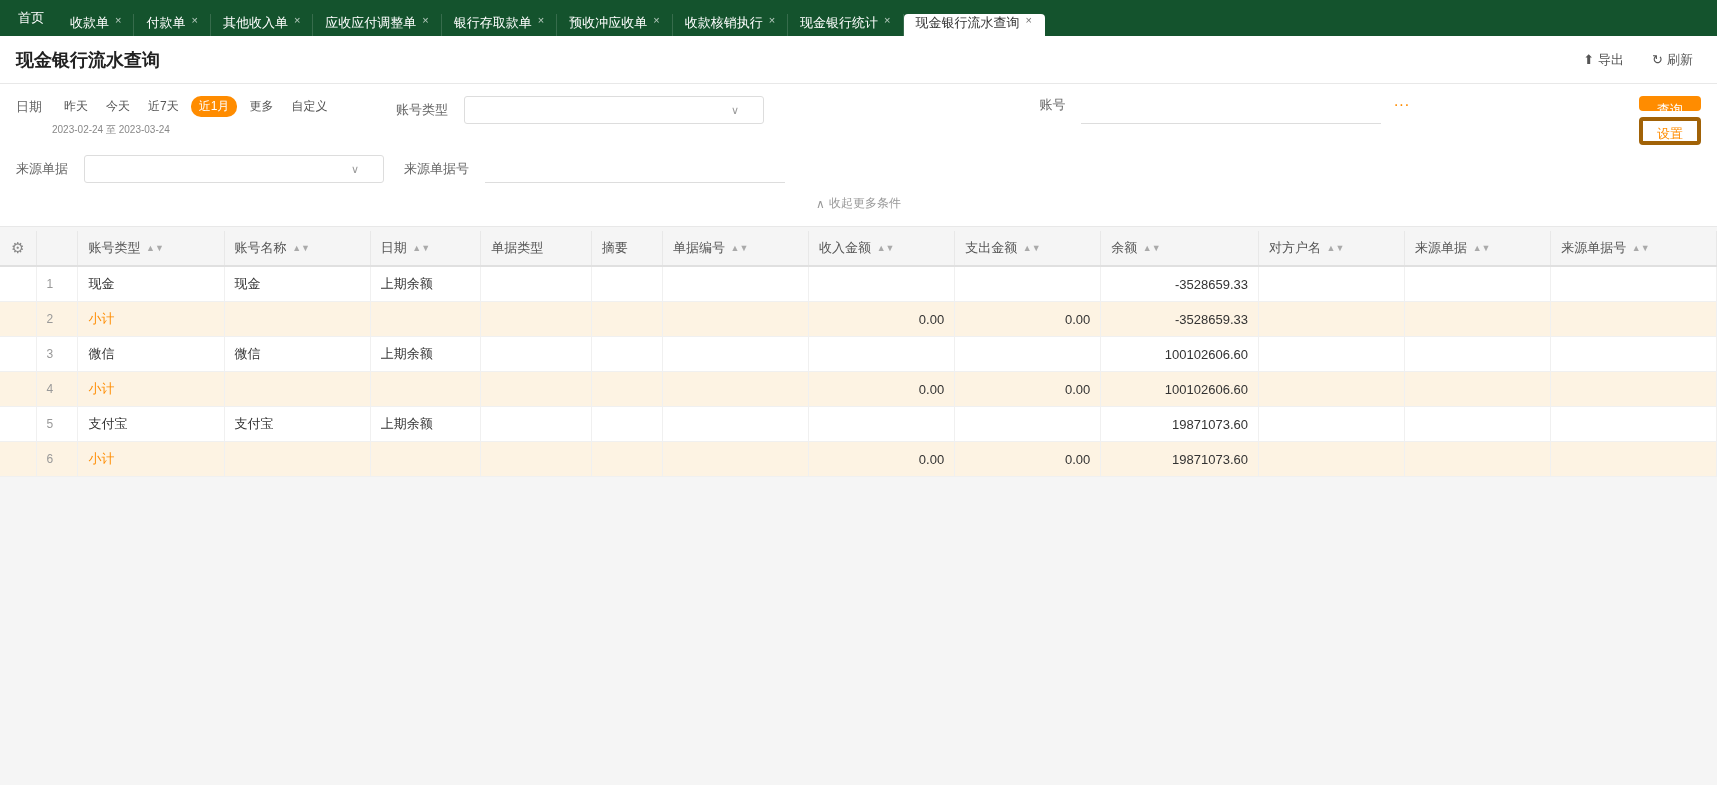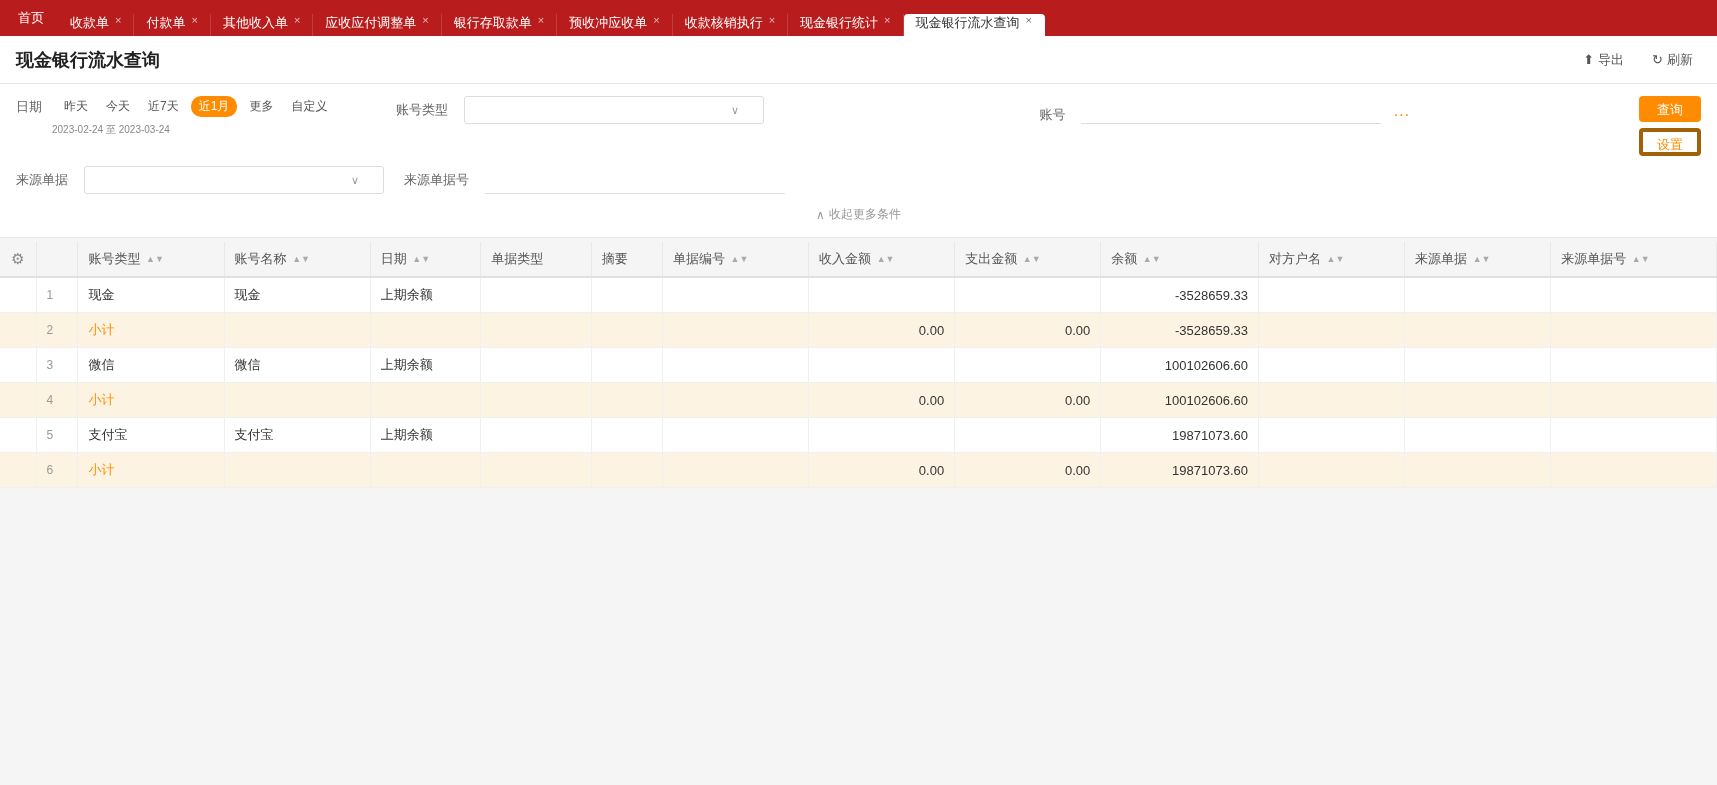--- a/index.html
+++ b/index.html
@@ -1,20 +1,20 @@
 <!DOCTYPE html>
 <html><head>
   <meta charset="utf-8">
   <style>
     * { box-sizing: border-box; margin: 0; padding: 0; }
     body { font-family: 'Microsoft YaHei', Arial, sans-serif; font-size: 13px; background: #f5f5f5; color: #333; }
 
     
     .top-nav {
-      background: #b91c1c;
+      background: #14532d;
       display: flex;
       align-items: center;
       height: 36px;
       padding: 0 4px;
       overflow: hidden;
     }
     .nav-item {
       padding: 0 12px;
       height: 36px;
       display: flex;
@@ -139,21 +139,21 @@
       padding: 0 6px;
     }
     .btn-query {
       background: #ff8c00;
       color: #fff;
       border: none;
       border-radius: 4px;
       padding: 5px 16px;
       font-size: 13px;
       cursor: pointer;
-      height: 26px;
+      height: 15px;
     }
     .btn-settings {
       background: #fff;
       color: #ff8c00;
       border: 4px solid #a16207;
       border-radius: 4px;
       padding: 4px 14px;
       font-size: 13px;
       cursor: pointer;
       height: 28px;
@@ -342,21 +342,21 @@
     </div>
 
     <div style="display:flex; align-items:center; gap:8px; margin-left:60px; flex:1;">
       <span class="filter-label">账号类型</span>
       <div class="filter-select" style="min-width:220px; flex:1; max-width:300px;">
         <span></span>
         <span class="dropdown-arrow">∨</span>
       </div>
     </div>
 
-    <div style="display:flex; align-items:flex-end; gap:7px; margin-left:60px; flex:1;">
+    <div style="display:flex; align-items:flex-start; gap:7px; margin-left:60px; flex:1;">
       <span class="filter-label">账号</span>
       <div style="flex:1; max-width:300px; border-bottom:1px solid #ddd; height:28px;"></div>
       <span class="filter-dots">···</span>
     </div>
 
     <div class="right-btns" style="margin-left:16px;">
       <button class="btn-query">查询</button>
       <button class="btn-settings">设置</button>
     </div>
   </div>

